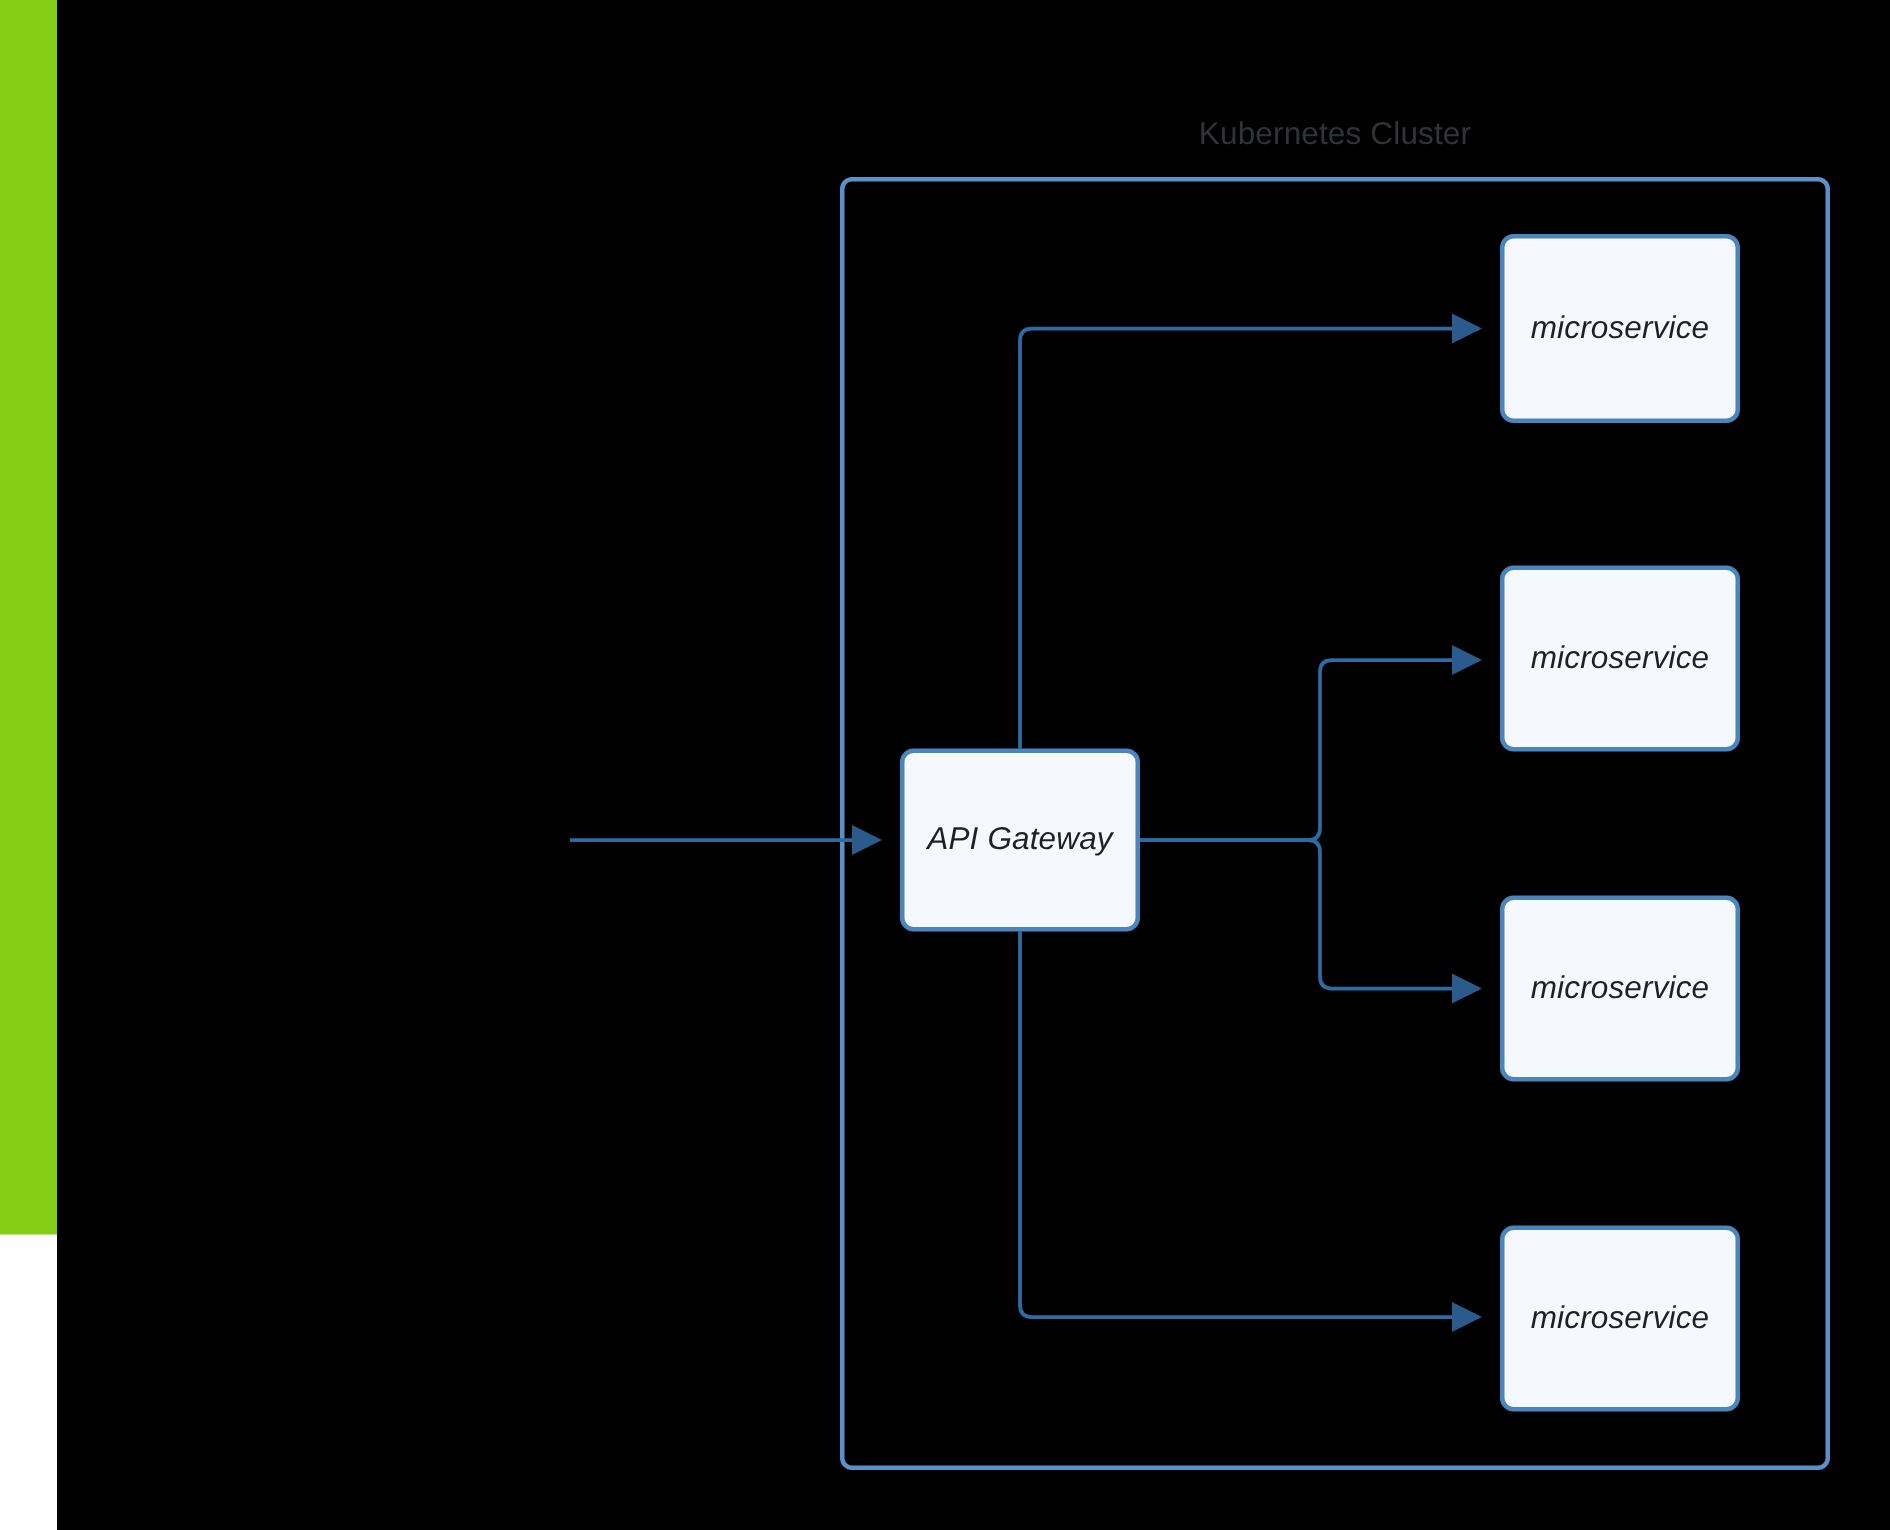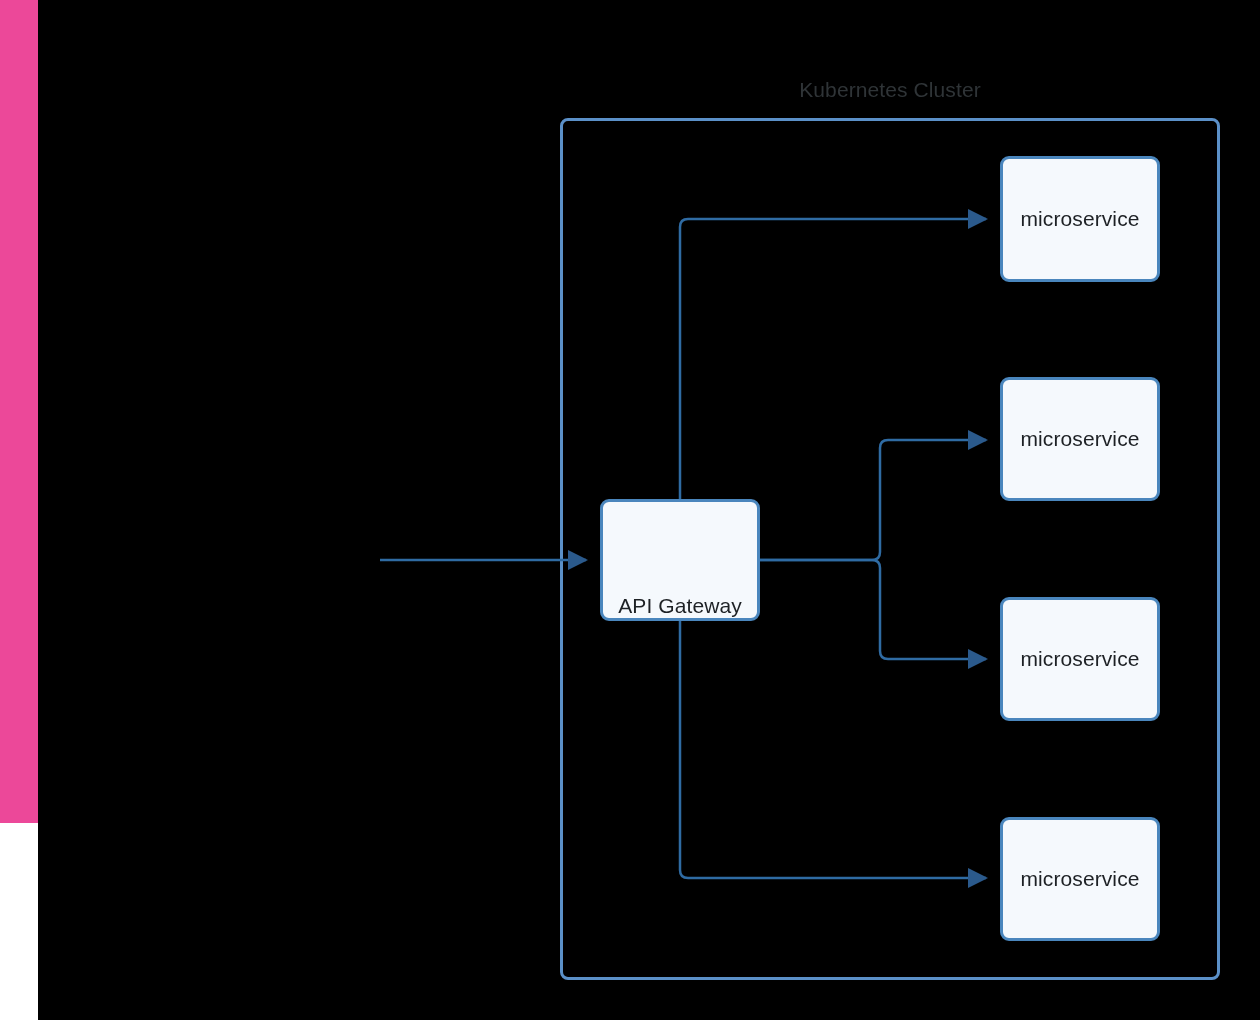--- a/index.html
+++ b/index.html
@@ -11,21 +11,21 @@
   body {
     width: 1260px;
     height: 1020px;
     font-family: "Liberation Sans", sans-serif;
     overflow: hidden;
   }
   #diagram-root {
     position: relative;
     width: 1260px;
     height: 823px;
-    background: #ec4899;
+    background: #84cc16;
   }
   
   #canvas {
     position: absolute;
     left: 38px;
     top: 0;
     width: 1222px;
     height: 1020px;
     background: #000000;
   }
@@ -62,20 +62,21 @@
     background: #f5f9fd;
     display: flex;
     align-items: center;
     justify-content: center;
   }
   .node-label {
     color: #1d2125;
     font-size: 21px;
     letter-spacing: 0.1px;
     white-space: nowrap;
+    font-style: italic;
   }
 </style>
 </head>
 <body>
 
 <div id="diagram-root">
 
   <div id="canvas"></div>
 
   <div class="group-label" style="left:560px; top:78px; width:660px;">Kubernetes Cluster</div>
@@ -94,21 +95,21 @@
     <path fill="none" stroke="#2f6ba3" stroke-width="2.5" marker-end="url(#arrow)" d="M 680 499 L 680 227 Q 680 219 688 219 L 986 219"></path>
 
     <path fill="none" stroke="#2f6ba3" stroke-width="2.5" marker-end="url(#arrow)" d="M 760 560 L 872 560 Q 880 560 880 552 L 880 448 Q 880 440 888 440 L 986 440"></path>
 
     <path fill="none" stroke="#2f6ba3" stroke-width="2.5" marker-end="url(#arrow)" d="M 760 560 L 872 560 Q 880 560 880 568 L 880 651 Q 880 659 888 659 L 986 659"></path>
 
     <path fill="none" stroke="#2f6ba3" stroke-width="2.5" marker-end="url(#arrow)" d="M 680 621 L 680 870 Q 680 878 688 878 L 986 878"></path>
   </svg>
 
 
-  <div class="node" style="left:600px; top:499px; width:160px; height:122px;align-items:flex-end;">
+  <div class="node" style="left:600px; top:499px; width:160px; height:122px;">
     <span class="node-label">API Gateway</span>
   </div>
 
   <div class="node" style="left:1000px; top:156px; width:160px; height:126px;">
     <span class="node-label">microservice</span>
   </div>
 
   <div class="node" style="left:1000px; top:377px; width:160px; height:124px;">
     <span class="node-label">microservice</span>
   </div>

